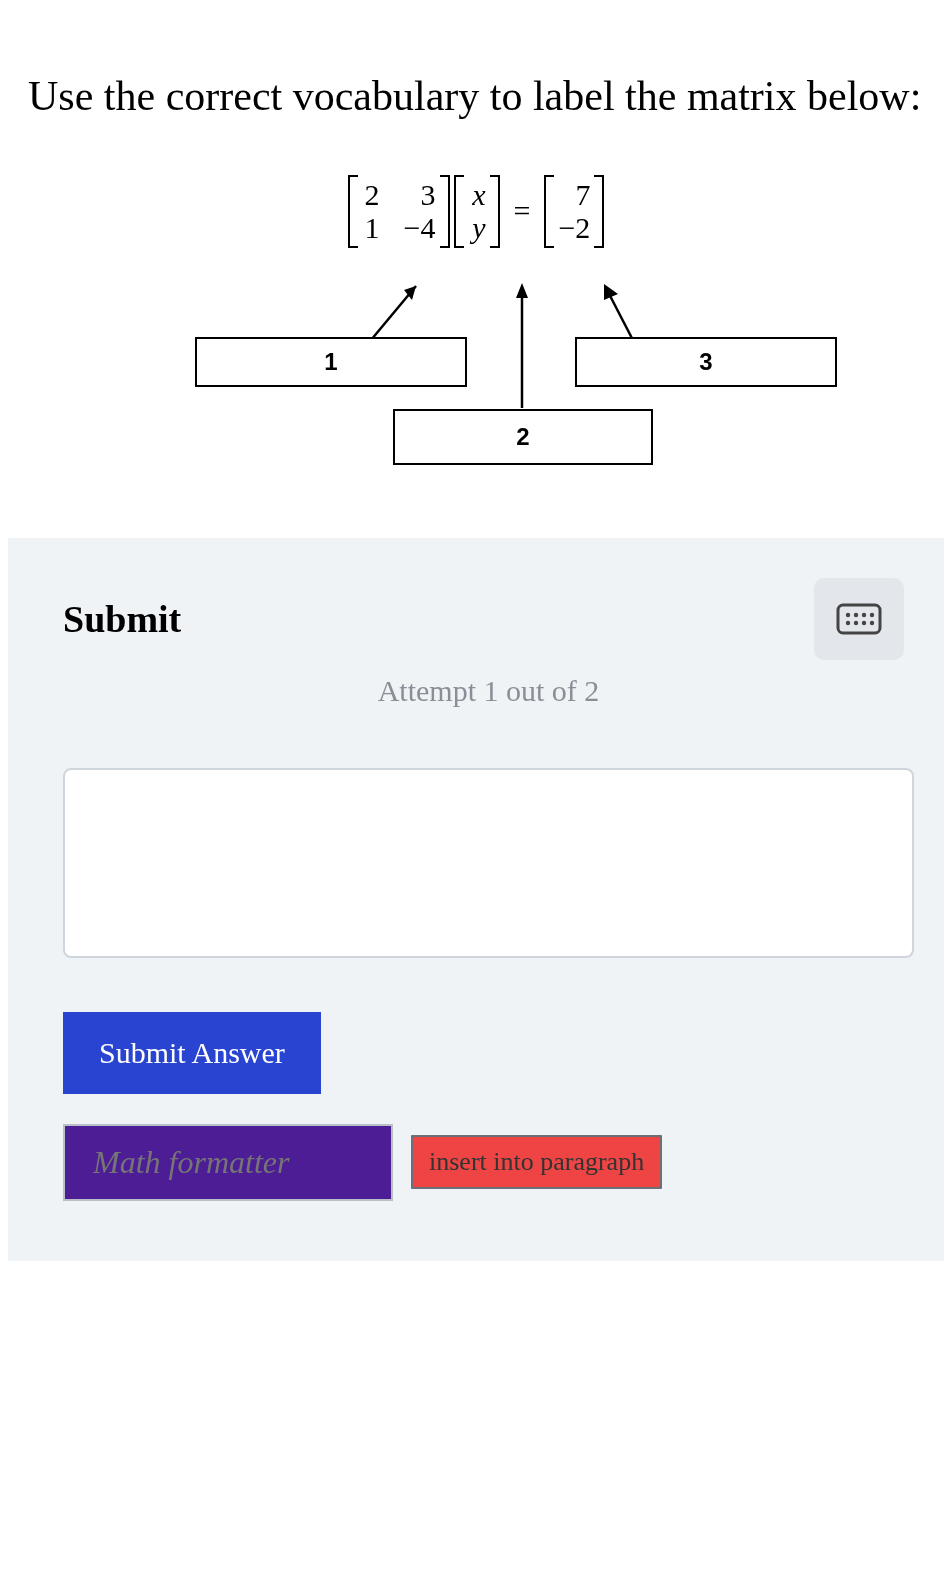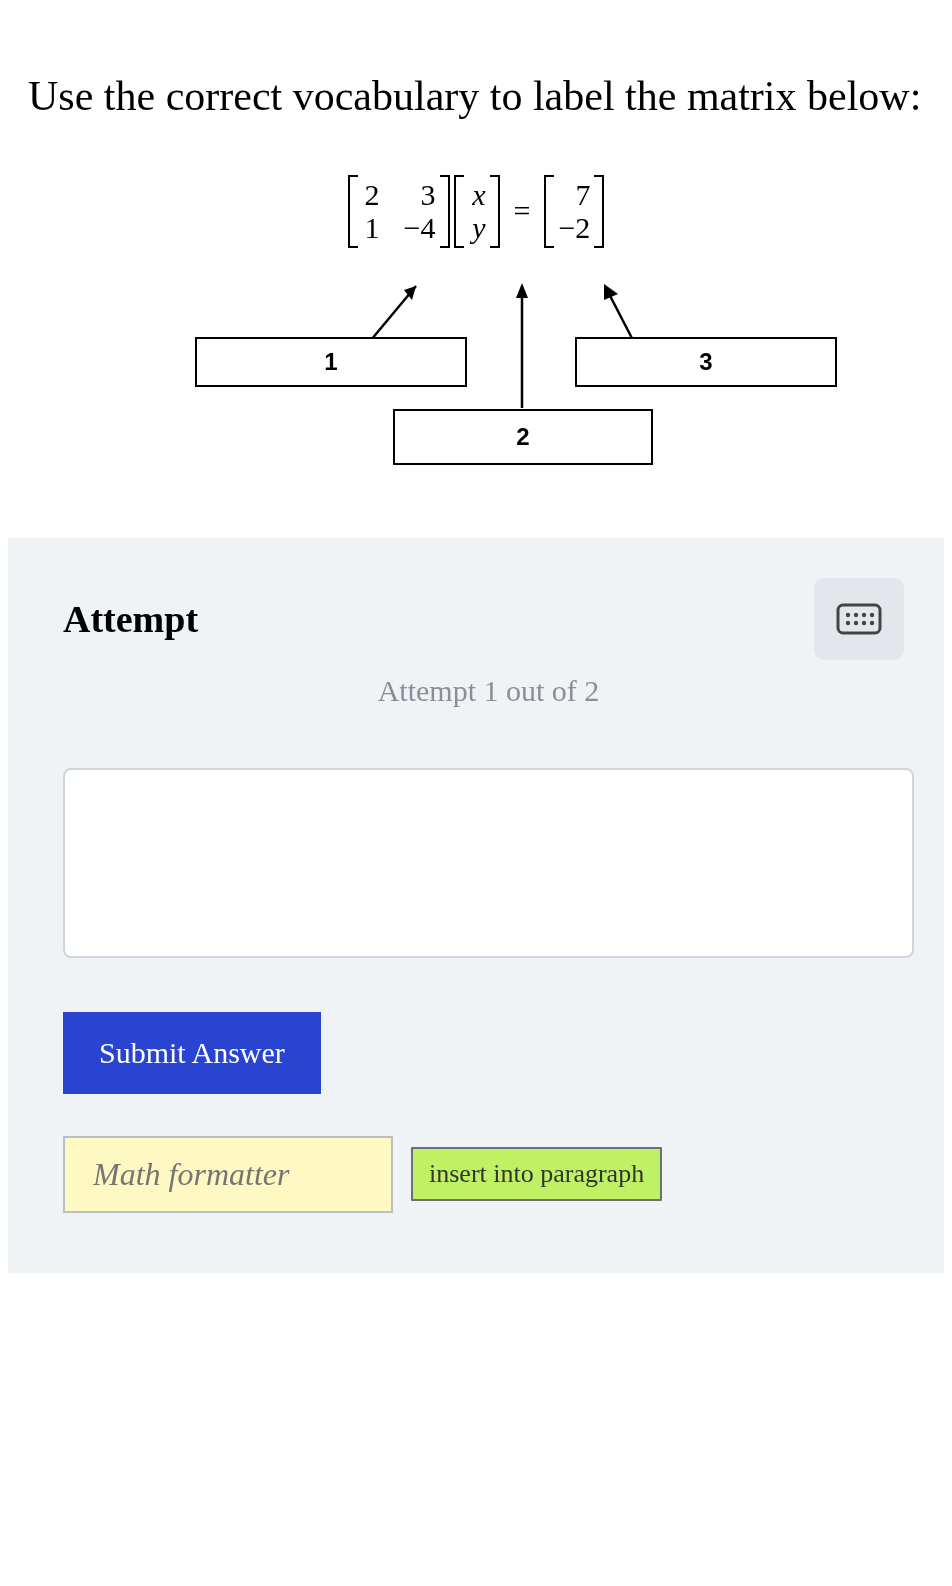--- a/index.html
+++ b/index.html
@@ -121,41 +121,41 @@
     margin-bottom: 50px;
   }
   .submit-btn {
     background: #2844d0;
     color: #fff;
     border: none;
     font-family: Georgia, serif;
     font-size: 30px;
     padding: 24px 36px;
     cursor: pointer;
-    margin-bottom: 42px;
+    margin-bottom: 30px;
   }
   .bottom-row {
     display: flex;
     align-items: center;
     gap: 18px;
   }
   .math-formatter {
     border: 2px solid #b9bfc7;
-    background: #fef9c3;
+    background: #4c1d95;
     font-family: Georgia, serif;
     font-style: italic;
     color: #8a8f97;
     font-size: 32px;
     padding: 18px 28px;
     width: 330px;
   }
   .insert-btn {
     border: 2px solid #6b7078;
     border-radius: 1px;
-    background: #bef264;
+    background: #ef4444;
     font-family: Georgia, serif;
     font-size: 26px;
     color: #333;
     padding: 10px 16px;
     cursor: pointer;
   }
 </style>
 </head>
 <body>
 
@@ -214,21 +214,21 @@
       <rect class="label-box" x="480" y="60" width="260" height="48"></rect>
       <text class="label-text" x="610" y="86">3</text>
 
       <rect class="label-box" x="298" y="132" width="258" height="54"></rect>
       <text class="label-text" x="427" y="161">2</text>
     </svg>
   </div>
 
   <div class="answer-panel">
     <div class="answer-header">
-      <div class="answer-title">Attempt</div>
+      <div class="answer-title">Submit</div>
       <div class="keyboard-btn">
         <svg width="46" height="32" viewBox="0 0 46 32">
           <rect x="2" y="2" width="42" height="28" rx="5" ry="5" fill="none" stroke="#444" stroke-width="3"></rect>
           <circle cx="12" cy="12" r="2.2" fill="#444"></circle>
           <circle cx="20" cy="12" r="2.2" fill="#444"></circle>
           <circle cx="28" cy="12" r="2.2" fill="#444"></circle>
           <circle cx="36" cy="12" r="2.2" fill="#444"></circle>
           <circle cx="12" cy="20" r="2.2" fill="#444"></circle>
           <circle cx="20" cy="20" r="2.2" fill="#444"></circle>
           <circle cx="28" cy="20" r="2.2" fill="#444"></circle>

